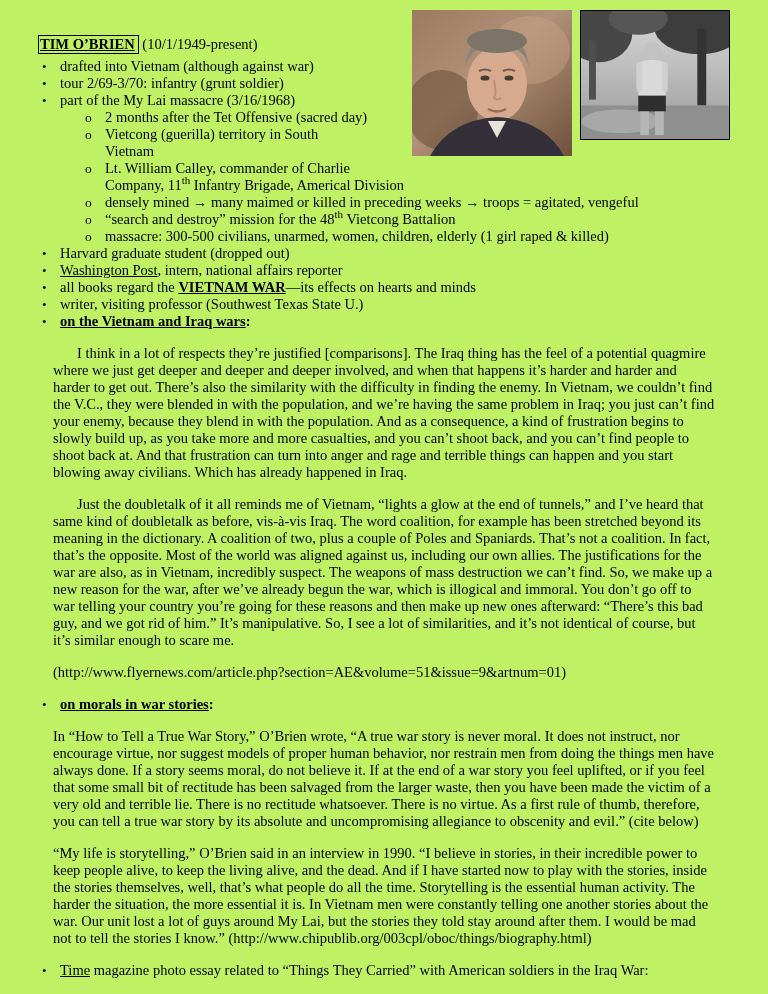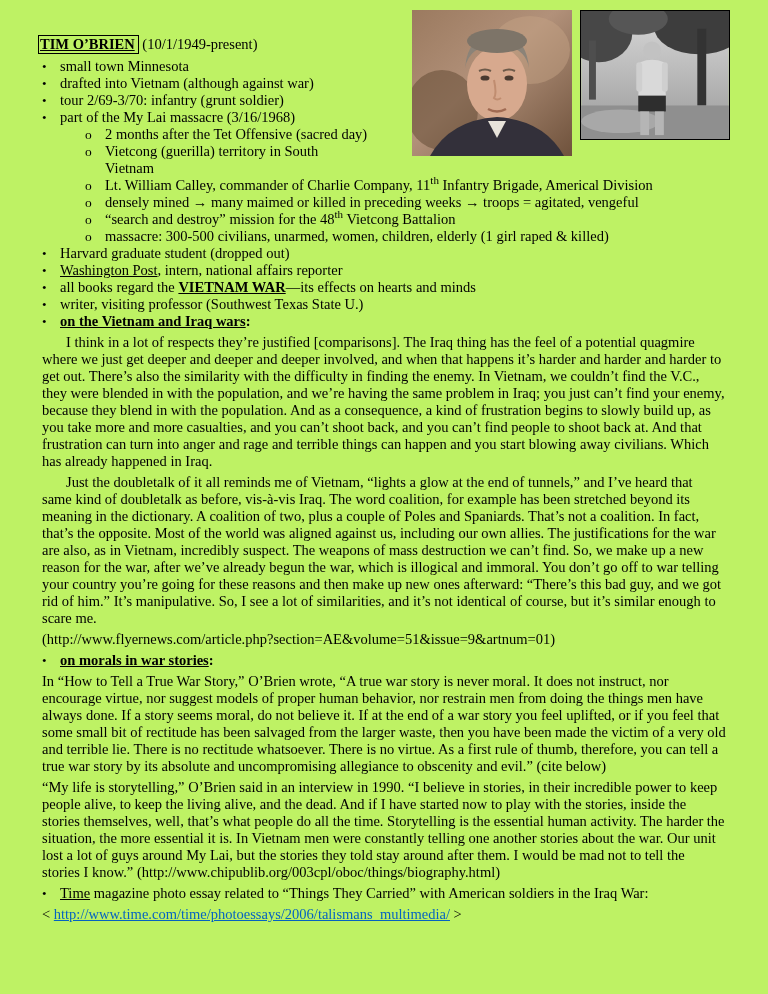--- a/index.html
+++ b/index.html
@@ -29,21 +29,21 @@
   .li1 > .mk { display: inline-block; width: 18px; text-indent: 0; font-size: 13px; }
   .li2 { padding-left: 67px; text-indent: -20px; }
   .li2 > .mk { display: inline-block; width: 20px; text-indent: 0; font-size: 13.5px; }
   .narrow { max-width: 318px; }
   .indent { text-indent: 24px; }
   .u { text-decoration: underline; }
   .hd { font-weight: bold; text-decoration: underline; }
   .bd { font-weight: bold; }
   sup.ss { font-size: 11px; vertical-align: super; line-height: 0; }
   .link { color: #0563C1; text-decoration: underline; cursor: pointer; }
-  p, .para { margin: 4px; }
+  p, .para { margin: 15px; }
 </style>
 </head>
 <body>
 
 <div class="page">
 
   <div class="photos">
     <div class="photos-row">
       <svg class="photo1" viewBox="0 0 160 146" xmlns="http://www.w3.org/2000/svg">
         <defs>
@@ -91,21 +91,20 @@
         <rect x="60" y="102" width="9" height="24" fill="#b5b5b5"></rect>
         <rect x="75" y="102" width="9" height="24" fill="#b5b5b5"></rect>
       </svg>
     </div>
   </div>
 
   <div class="title-line">
     <span class="name-box">TIM O’BRIEN</span><span> (10/1/1949-present)</span>
   </div>
 
-  <div class="li1"><span class="mk">•</span><span>small town Minnesota</span></div>
   <div class="li1"><span class="mk">•</span><span>drafted into Vietnam (although against war)</span></div>
   <div class="li1"><span class="mk">•</span><span>tour 2/69-3/70:  infantry (grunt soldier)</span></div>
   <div class="li1"><span class="mk">•</span><span>part of the My Lai massacre (3/16/1968)</span></div>
 
   <div class="li2"><span class="mk">o</span><span>2 months after the Tet Offensive (sacred day)</span></div>
   <div class="li2 narrow"><span class="mk">o</span><span>Vietcong (guerilla) territory in South Vietnam</span></div>
   <div class="li2"><span class="mk">o</span><span>Lt. William Calley, commander of Charlie Company, 11</span><sup class="ss">th</sup><span> Infantry Brigade, Americal Division</span></div>
   <div class="li2"><span class="mk">o</span><span>densely mined → many maimed or killed in preceding weeks → troops = agitated, vengeful</span></div>
   <div class="li2"><span class="mk">o</span><span>“search and destroy” mission for the 48</span><sup class="ss">th</sup><span> Vietcong Battalion</span></div>
   <div class="li2"><span class="mk">o</span><span>massacre:  300-500 civilians, unarmed, women, children, elderly (1 girl raped &amp; killed)</span></div>

